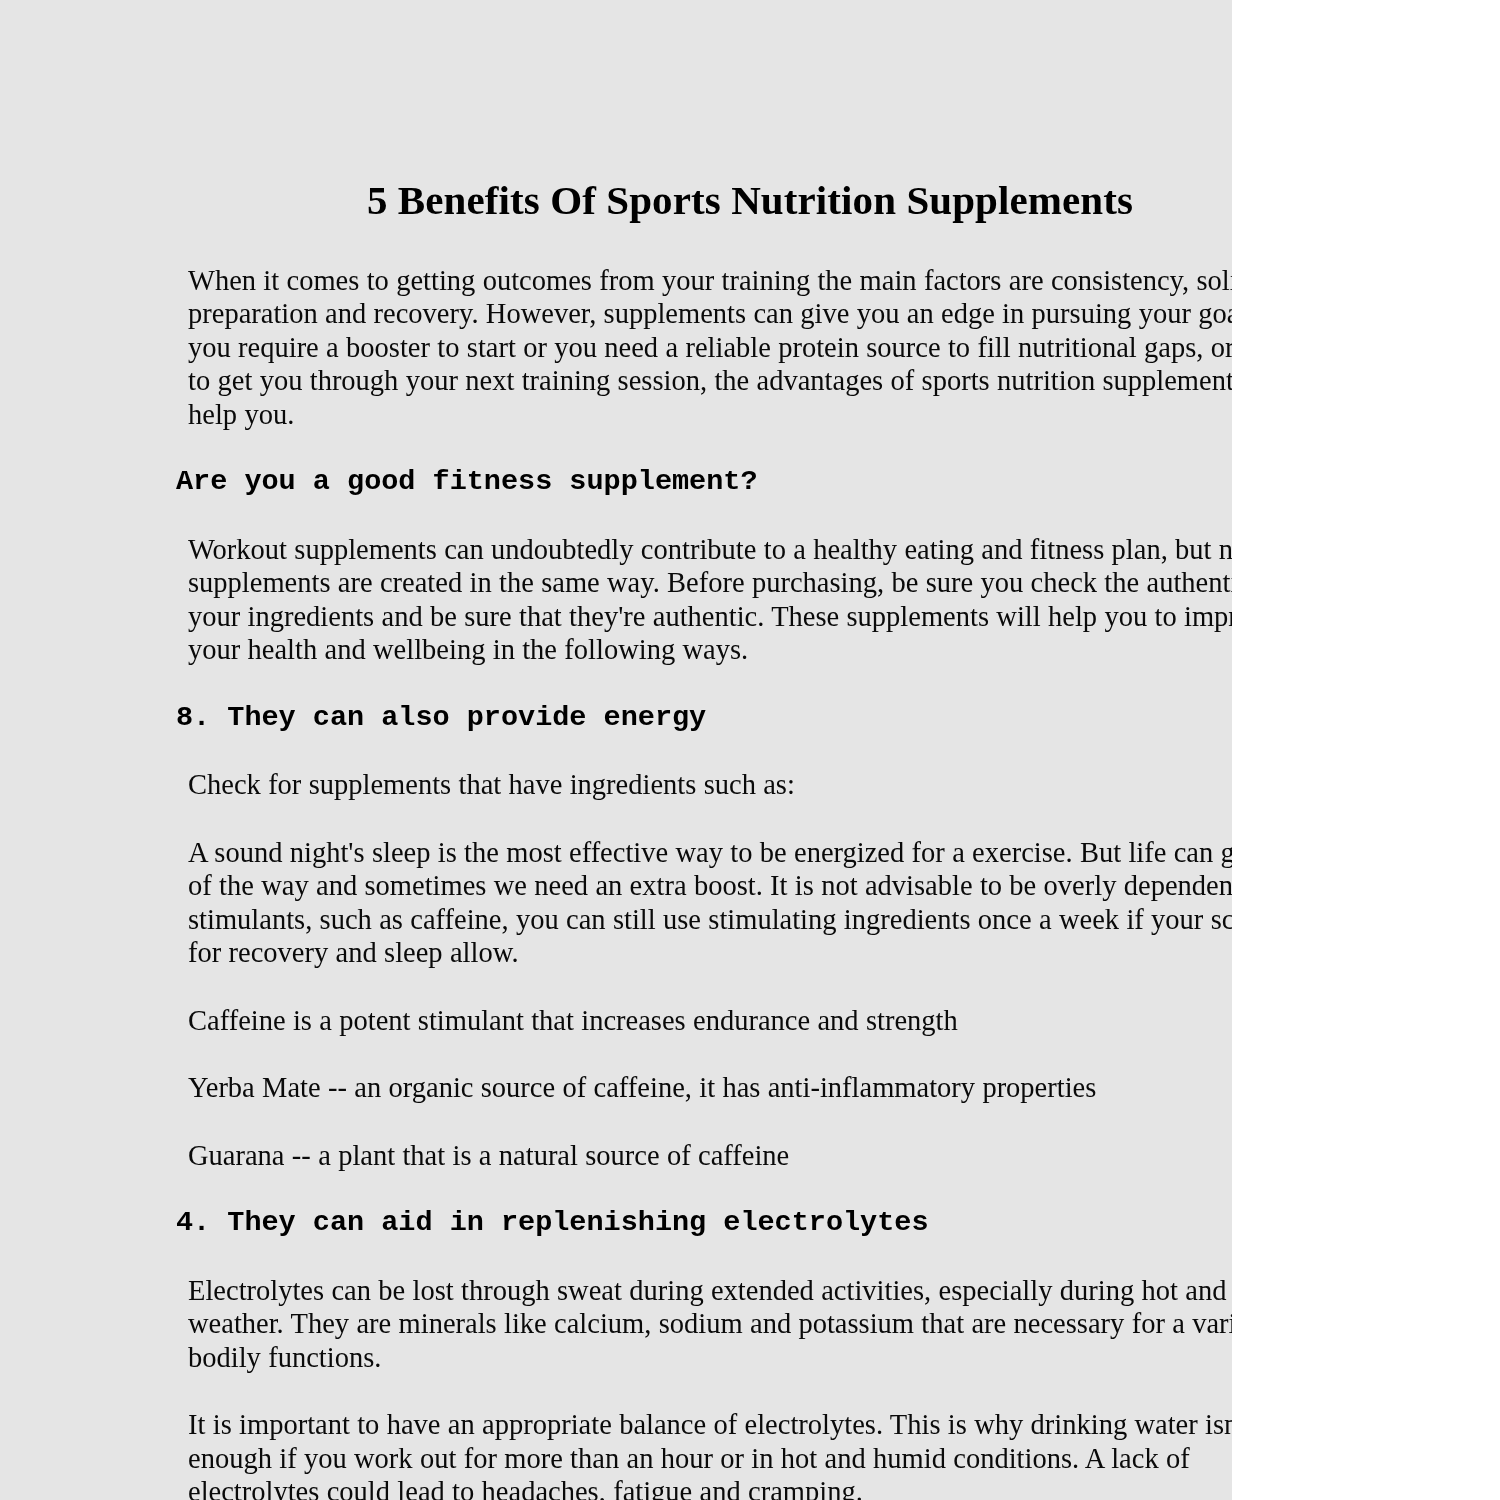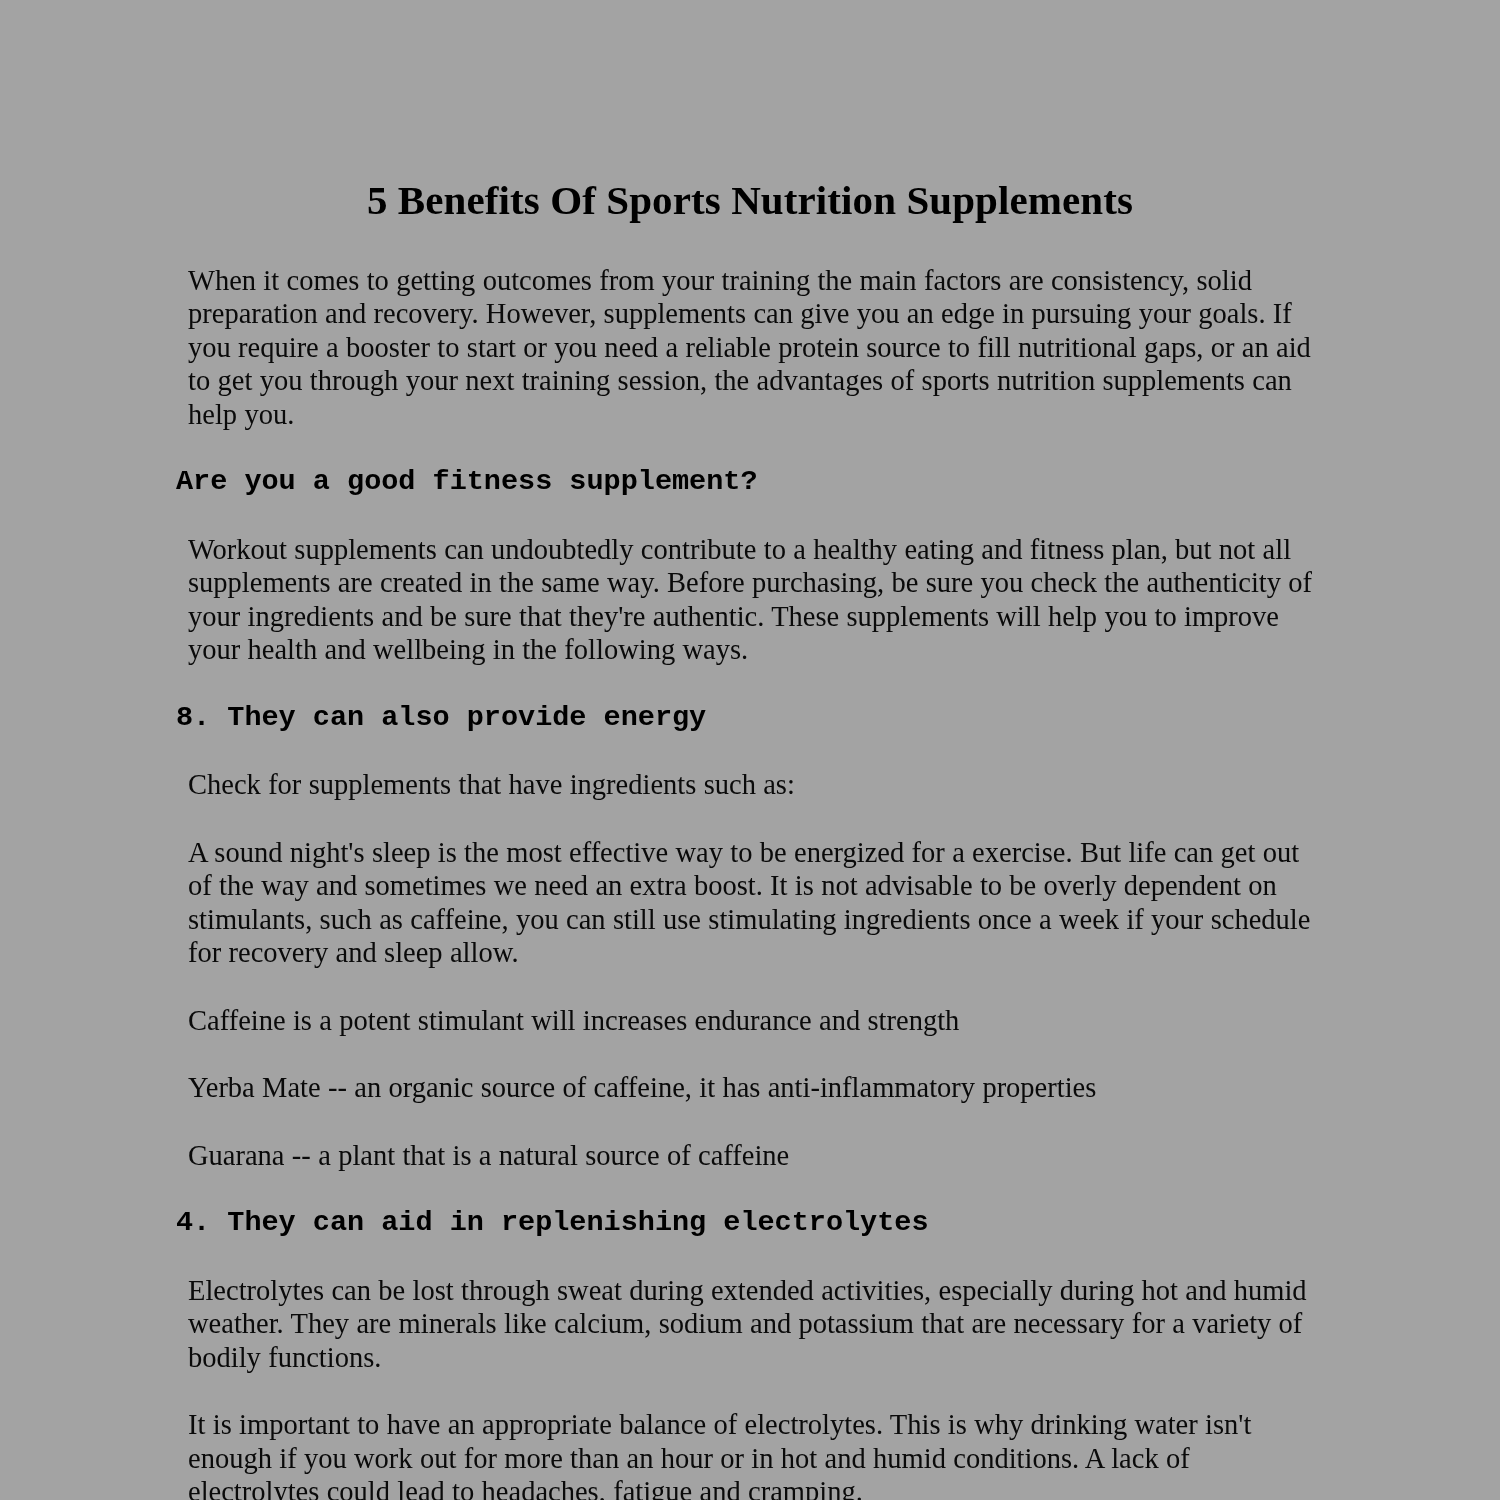--- a/index.html
+++ b/index.html
@@ -2,23 +2,23 @@
 <html><head>
 <meta charset="utf-8">
 <style>
   html, body {
     margin: 0;
     padding: 0;
     background: #ffffff;
   }
   .page {
     position: relative;
-    width: 1500px;
+    width: 1232px;
     height: 1500px;
-    background: #a3a3a3;
+    background: #e5e5e5;
     overflow: hidden;
     box-sizing: border-box;
   }
   .content {
     position: absolute;
     left: 176px;
     top: 178px;
     width: 1148px;
   }
   .doc-title {
@@ -68,21 +68,21 @@
     <p class="heading">Are you a good fitness supplement?</p>
 
     <p class="para">Workout supplements can undoubtedly contribute to a healthy eating and fitness plan, but not all supplements are created in the same way. Before purchasing, be sure you check the authenticity of your ingredients and be sure that they're authentic. These supplements will help you to improve your health and wellbeing in the following ways.</p>
 
     <p class="heading">8. They can also provide energy</p>
 
     <p class="para">Check for supplements that have ingredients such as:</p>
 
     <p class="para">A sound night's sleep is the most effective way to be energized for a exercise. But life can get out of the way and sometimes we need an extra boost. It is not advisable to be overly dependent on stimulants, such as caffeine, you can still use stimulating ingredients once a week if your schedule for recovery and sleep allow.</p>
 
-    <p class="para">Caffeine is a potent stimulant will increases endurance and strength</p>
+    <p class="para">Caffeine is a potent stimulant that increases endurance and strength</p>
 
     <p class="para">Yerba Mate -- an organic source of caffeine, it has anti-inflammatory properties</p>
 
     <p class="para">Guarana -- a plant that is a natural source of caffeine</p>
 
     <p class="heading">4. They can aid in replenishing electrolytes</p>
 
     <p class="para">Electrolytes can be lost through sweat during extended activities, especially during hot and humid weather. They are minerals like calcium, sodium and potassium that are necessary for a variety of bodily functions.</p>
 
     <p class="para clip-bottom">It is important to have an appropriate balance of electrolytes. This is why drinking water isn't enough if you work out for more than an hour or in hot and humid conditions. A lack of electrolytes could lead to headaches, fatigue and cramping.</p>

